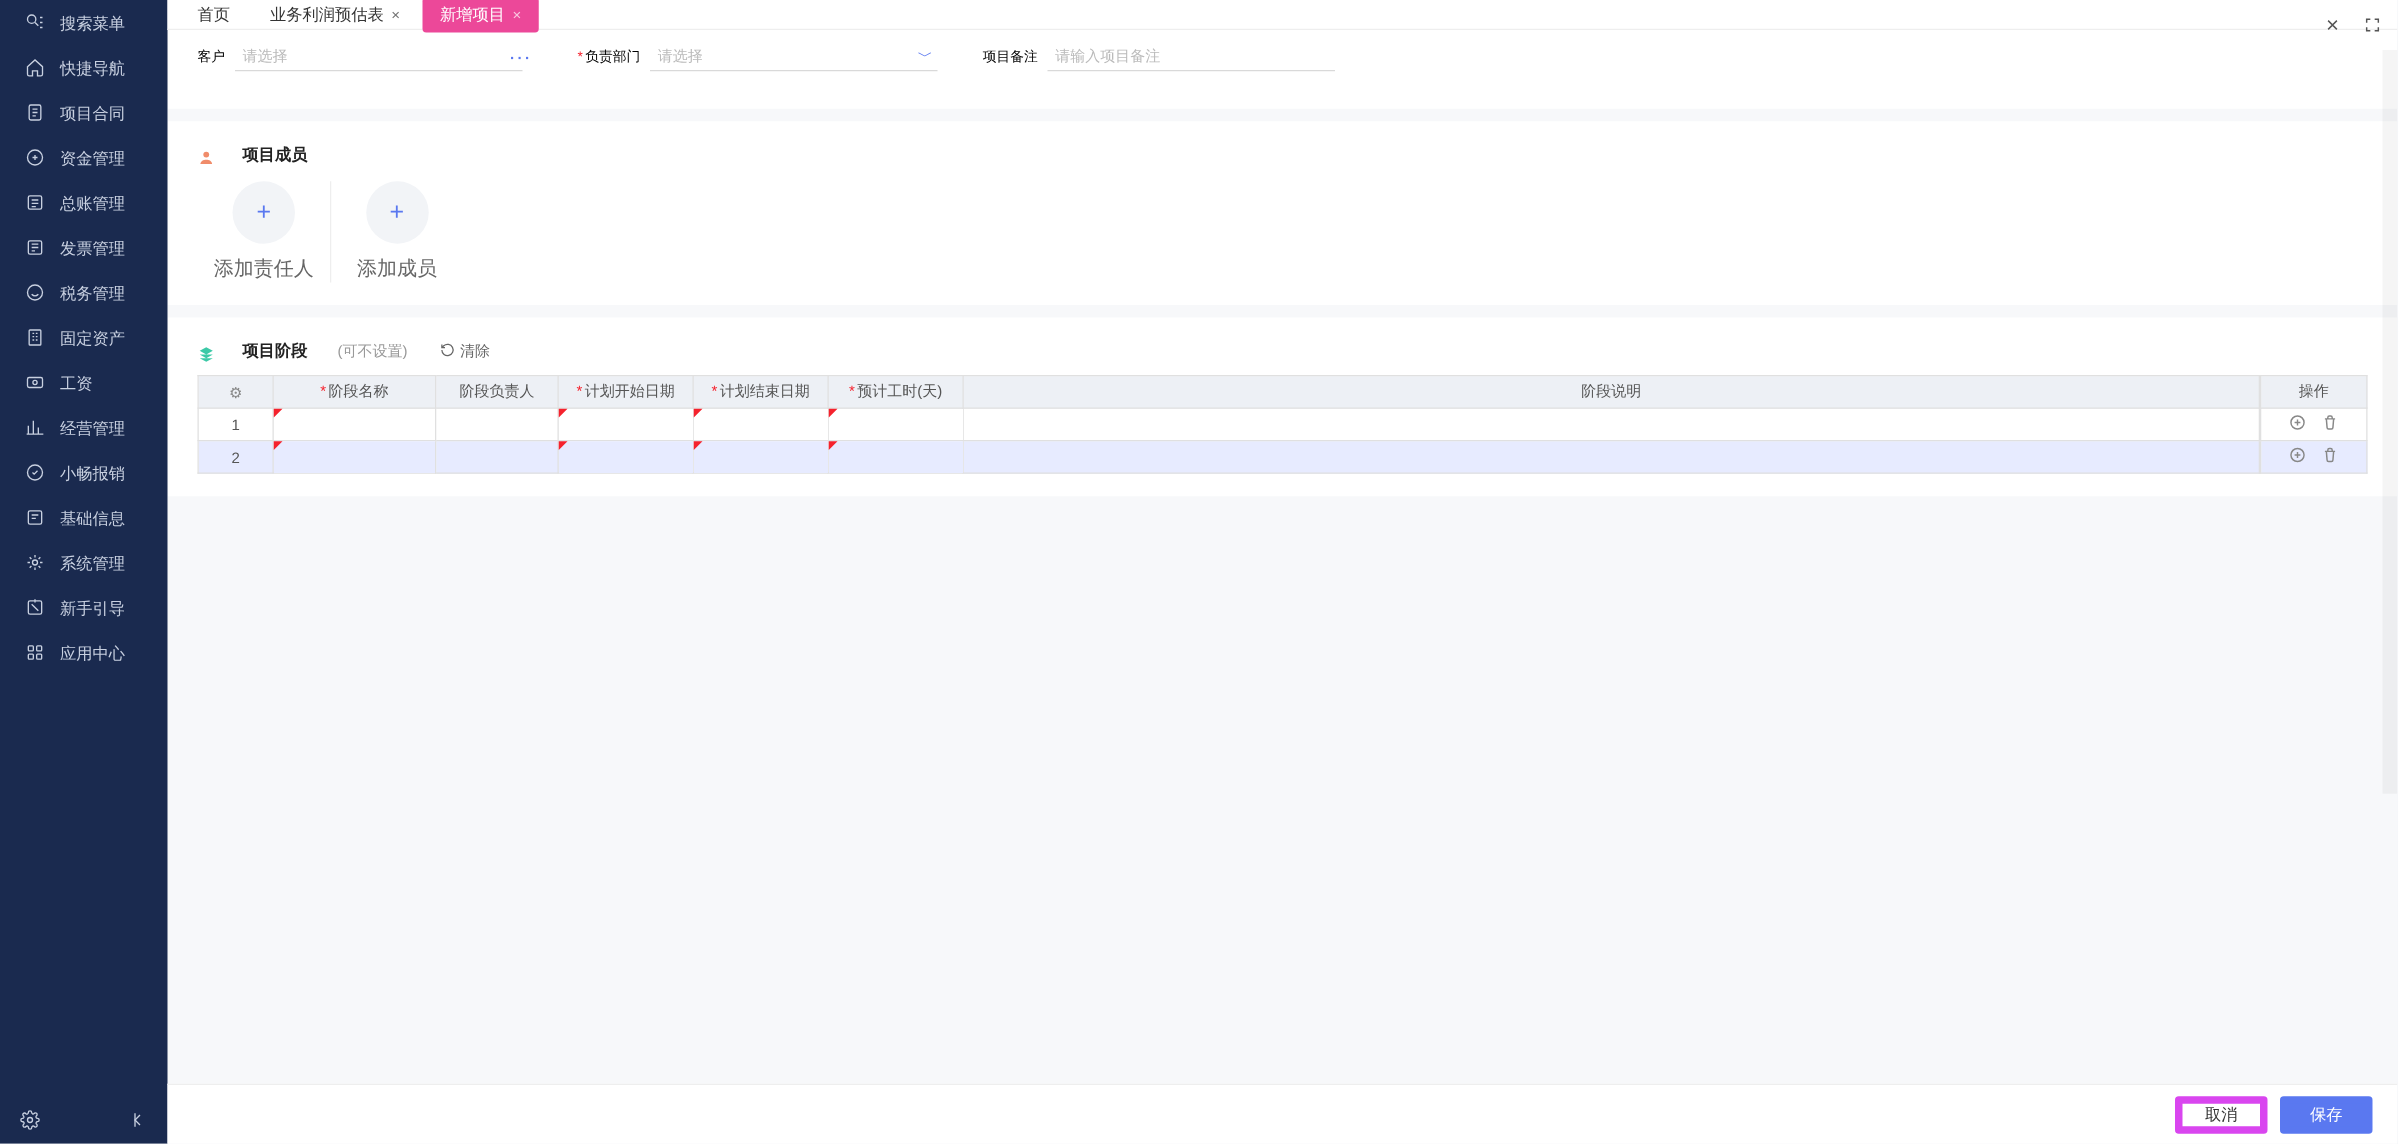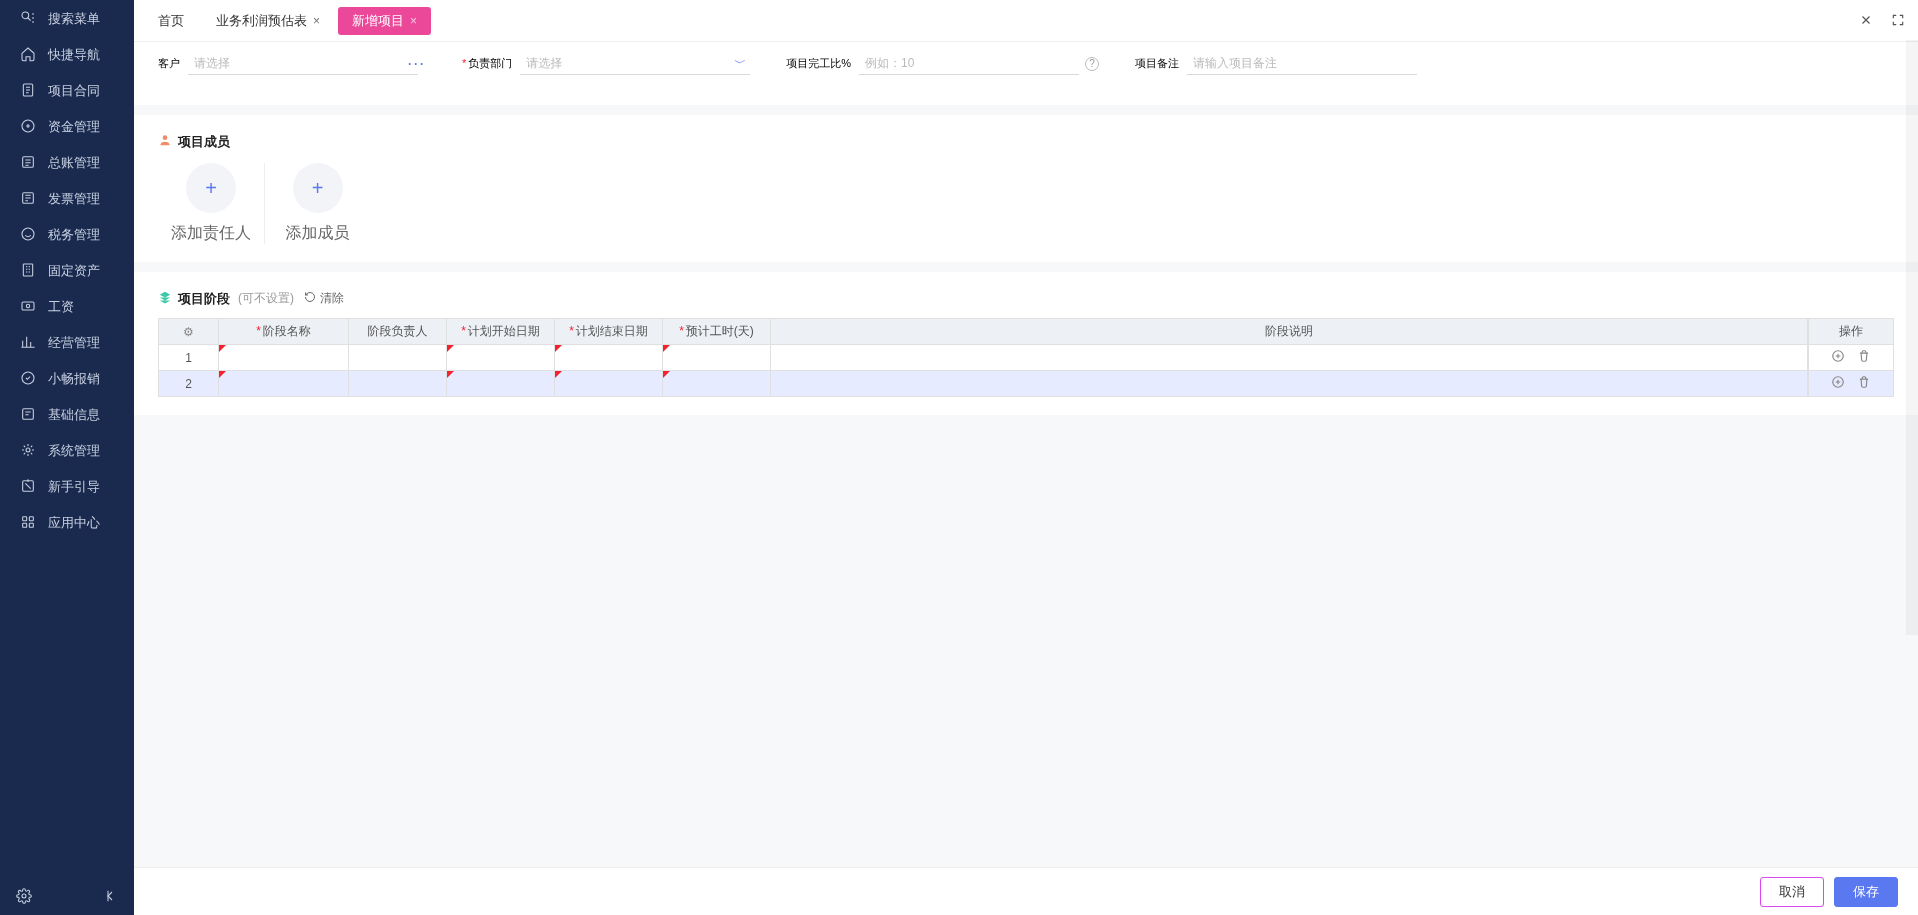--- a/index.html
+++ b/index.html
@@ -38,21 +38,21 @@
       justify-content: space-between;
       padding: 8px 16px;
     }
     .sidebar-bottom .icon svg { stroke: #c8d0e0; fill: none; stroke-width: 1.6; }
 
     
     .main { flex: 1; display: flex; flex-direction: column; background: #fff; min-width: 0; }
 
     
     .tabs {
-      height: 42px;
+      height: 24px;
       display: flex;
       align-items: center;
       background: #fff;
       border-bottom: 1px solid #eee;
       padding-left: 10px;
       position: relative;
     }
     .tab {
       display: flex;
       align-items: center;
@@ -89,21 +89,21 @@
       border: none; border-bottom: 1px solid #d9d9d9; padding: 4px 6px;
       font-size: 12px; color: #333; background: transparent; outline: none;
     }
     .form-input::placeholder { color: #bbb; }
     .select-wrap { position: relative; display: flex; align-items: center; }
     .select-wrap .caret { position: absolute; right: 4px; color: #5a78f0; font-size: 12px; pointer-events: none; }
     .dots { color: #5a78f0; letter-spacing: 2px; font-weight: 700; margin-left: -10px; cursor: pointer; }
     .help-icon { margin-left: 6px; color: #999; border: 1px solid #bbb; border-radius: 50%; width: 14px; height: 14px; display: inline-flex; align-items: center; justify-content: center; font-size: 10px; cursor: pointer; }
 
     
-    .section-head { display: flex; align-items: flex-start; font-size: 13px; font-weight: 600; color: #222; padding-top: 12px; }
+    .section-head { display: flex; align-items: flex-end; font-size: 13px; font-weight: 600; color: #222; padding-top: 12px; gap: 16px; }
     .section-head .ico { width: 14px; height: 14px; margin-right: 6px; display: inline-flex; align-items: center; justify-content: center; }
     .section-head .sub { font-weight: normal; color: #999; margin-left: 8px; font-size: 12px; }
     .section-head .link { margin-left: 10px; font-weight: normal; color: #666; font-size: 12px; display: inline-flex; align-items: center; cursor: pointer; }
     .section-head .link .li { margin-right: 4px; }
 
     
     .members { display: flex; gap: 0; margin-top: 12px; }
     .member-add {
       width: 106px; display: flex; flex-direction: column; align-items: center; gap: 10px;
     }
@@ -149,21 +149,21 @@
 
     
     .footer {
       position: absolute; bottom: 0; right: 0;
       left: 134px;
       height: 48px; background: #fff; border-top: 1px solid #eee;
       display: flex; align-items: center; justify-content: flex-end; padding-right: 20px; gap: 10px;
     }
     .btn {
       height: 30px; padding: 0 18px; border-radius: 3px; font-size: 13px; cursor: pointer;
-      display: inline-flex; align-items: center; border: 1px solid #d946ef; background: #fff; color: #333;
+      display: inline-flex; align-items: center; border: 6px solid #d946ef; background: #fff; color: #333;
     }
     .btn.primary { background: #5a78f0; color: #fff; border-color: #5a78f0; }
 
     
     .fake-vscroll { position: absolute; right: 0; top: 40px; bottom: 280px; width: 12px; background: rgba(0,0,0,.04); }
 
     
     .c0 { width: 60px; text-align: center; }
     .c1 { width: 130px; }
     .c2 { width: 98px; }
@@ -375,25 +375,20 @@
           </div>
 
           <div class="form-item">
             <span class="form-label req">负责部门</span>
             <div class="select-wrap">
               <input class="form-input" style="width: 230px;" placeholder="请选择">
               <span class="caret">﹀</span>
             </div>
           </div>
 
-          <div class="form-item">
-            <span class="form-label">项目完工比%</span>
-            <input class="form-input" style="width: 220px;" placeholder="例如：10">
-            <span class="help-icon">?</span>
-          </div>
 
           <div class="form-item">
             <span class="form-label">项目备注</span>
             <input class="form-input" style="width: 230px;" placeholder="请输入项目备注">
           </div>
         </div>
       </div>
 
       <div class="panel">
         <div class="section-head">

